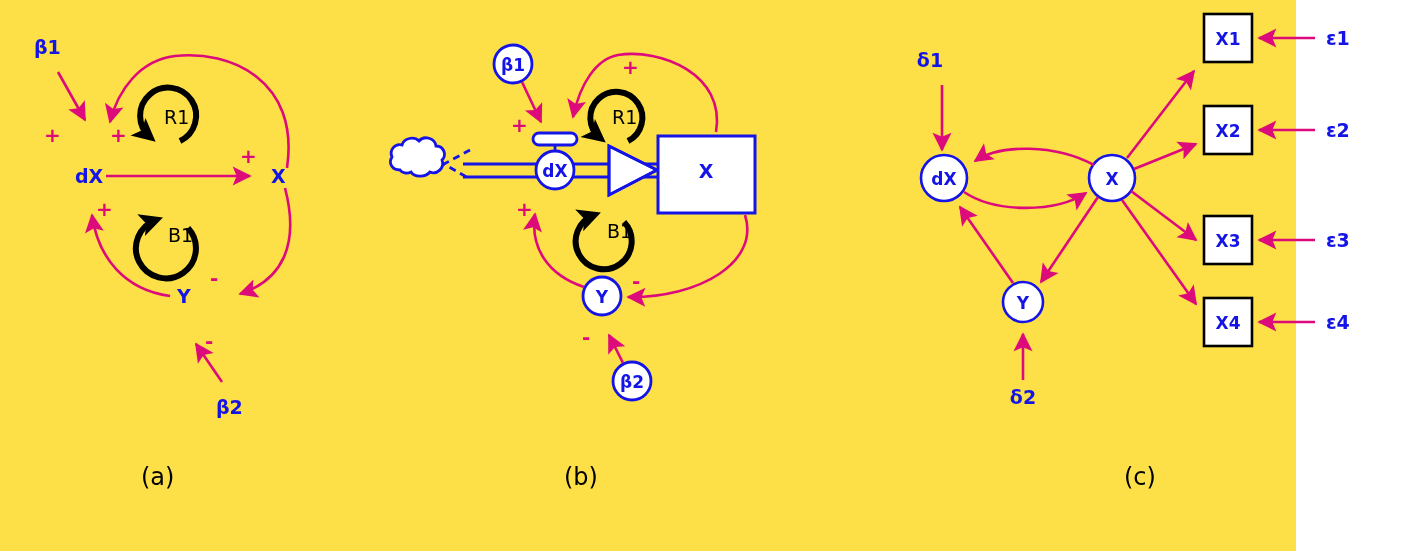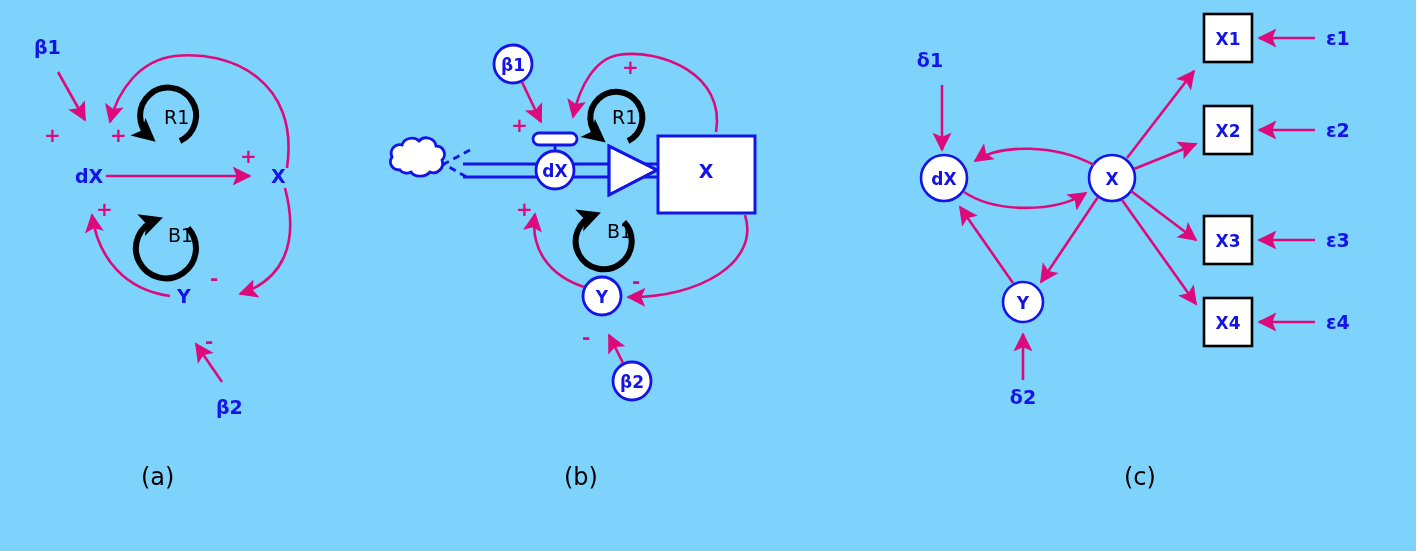--- a/index.html
+++ b/index.html
@@ -2,23 +2,23 @@
 <html><head>
 <meta charset="utf-8">
 <style>
   html, body {
     margin: 0;
     padding: 0;
     background: #ffffff;
   }
   #figure {
     position: relative;
-    width: 1416px;
+    width: 1296px;
     height: 551px;
-    background: #7dd3fc;
+    background: #fde047;
     font-family: "DejaVu Sans", sans-serif;
   }
   svg { display: block; }
   .lbl-blue {
     fill: #1414e6;
     font-family: "DejaVu Sans", sans-serif;
     font-weight: bold;
     font-size: 19px;
   }
   .lbl-blue-sm {

